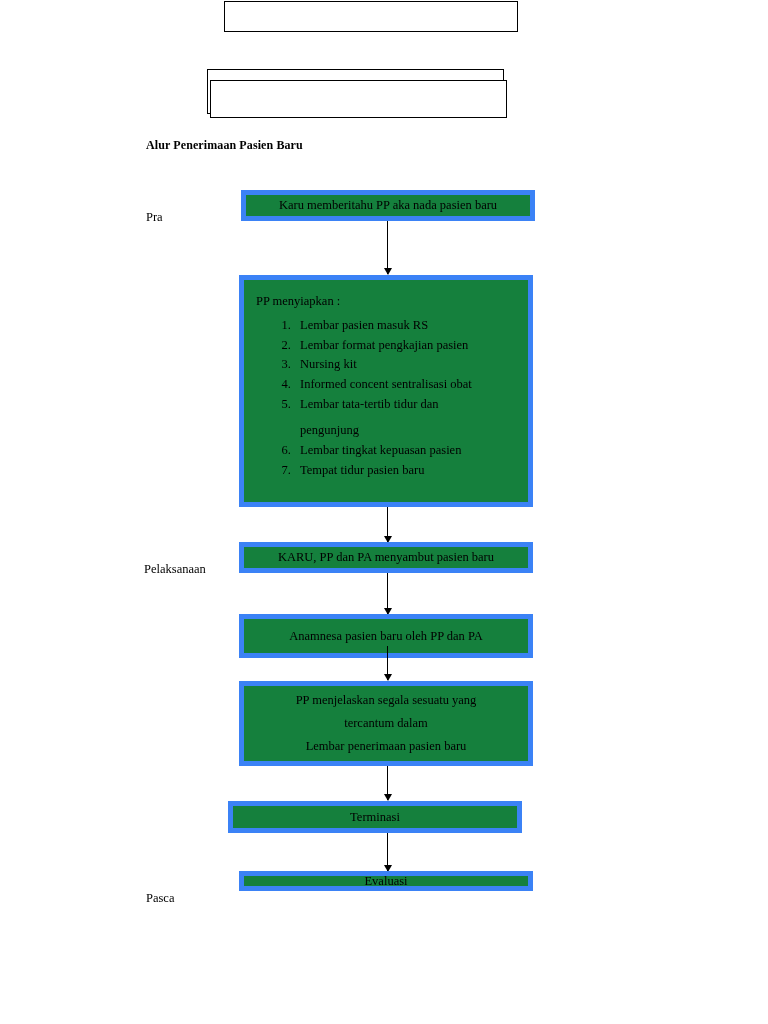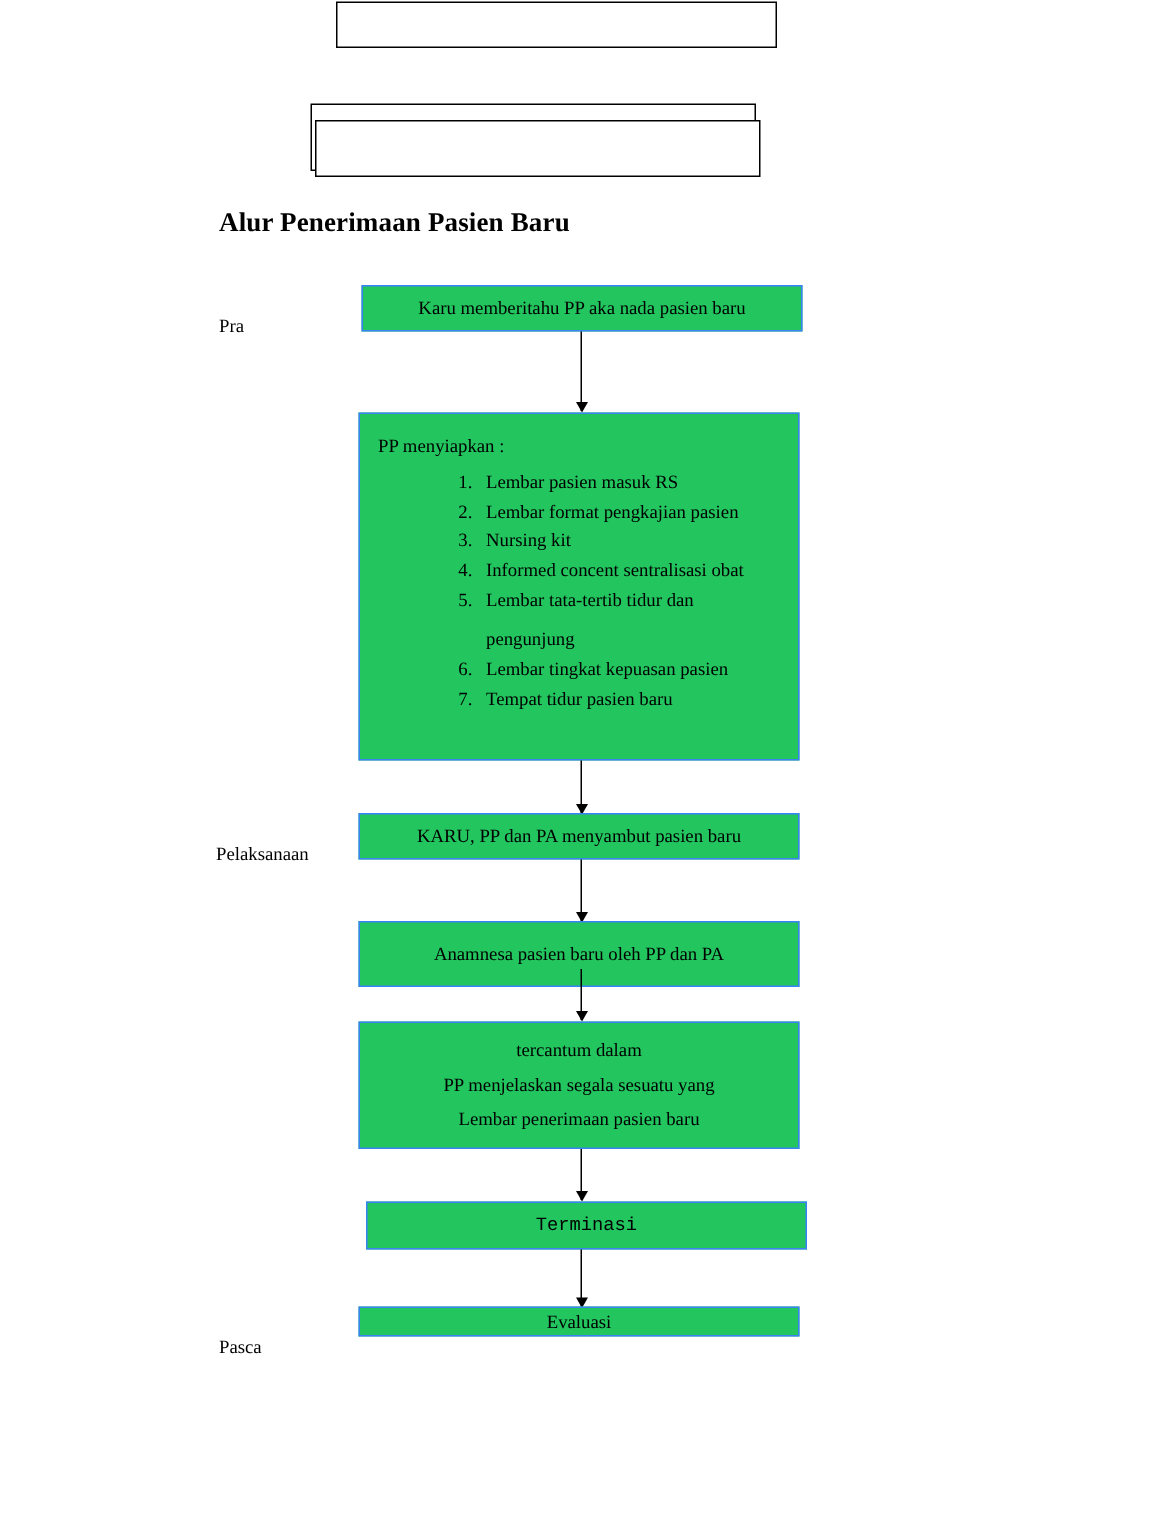--- a/index.html
+++ b/index.html
@@ -48,35 +48,35 @@
     width: 297px;
     height: 38px;
     border: 1px solid #000;
     background: #fff;
     box-sizing: border-box;
   }
   .diagram-title {
     position: absolute;
     left: 146px;
     top: 138px;
-    font-size: 18px;
+    font-size: 12px;
     font-weight: bold;
     letter-spacing: 0.1px;
     white-space: nowrap;
   }
   .phase-label {
     position: absolute;
     font-size: 12.5px;
     white-space: nowrap;
     margin-top: 21px;
   }
   .node {
     position: absolute;
-    border: 1px solid #3b82f6;
-    background: #22c55e;
+    border: 5px solid #3b82f6;
+    background: #15803d;
     box-sizing: border-box;
     font-size: 12.5px;
     line-height: 1.45;
   }
   .node.center {
     display: flex;
     align-items: center;
     justify-content: center;
     text-align: center;
   }
@@ -95,21 +95,20 @@
     margin-bottom: 6px;
   }
   ol.items {
     margin: 0;
     padding-left: 38px;
     font-size: 12.5px;
   }
   ol.items li {
     line-height: 1.57;
     padding-left: 6px;
-    margin-left: 28px;
   }
   ol.items li .wrap2 {
     display: block;
     margin-top: 7px;
   }
   .arrow {
     position: absolute;
     width: 1px;
     background: #000;
   }
@@ -167,28 +166,28 @@
   </div>
   <div class="arrow" style="left:387px; top:573px; height:41px;"></div>
 
   <div class="node center" style="left:239px; top:614px; width:294px; height:44px;">
     <span>Anamnesa pasien baru oleh PP dan PA</span>
   </div>
   <div class="arrow" style="left:387px; top:646px; height:34px;"></div>
 
   <div class="node center" style="left:239px; top:681px; width:294px; height:85px;">
     <div class="inner-lines">
+      <div>PP menjelaskan segala sesuatu yang</div>
       <div>tercantum dalam</div>
-      <div>PP menjelaskan segala sesuatu yang</div>
       <div>Lembar penerimaan pasien baru</div>
     </div>
   </div>
   <div class="arrow" style="left:387px; top:766px; height:34px;"></div>
 
-  <div class="node center" style="left:244px; top:801px; width:294px; height:32px;font-family:Liberation Mono, monospace;">
+  <div class="node center" style="left:228px; top:801px; width:294px; height:32px;">
     <span>Terminasi</span>
   </div>
   <div class="arrow" style="left:387px; top:833px; height:38px;"></div>
 
   <div class="node center" style="left:239px; top:871px; width:294px; height:20px;">
     <span>Evaluasi</span>
   </div>
 
 </div>
 

